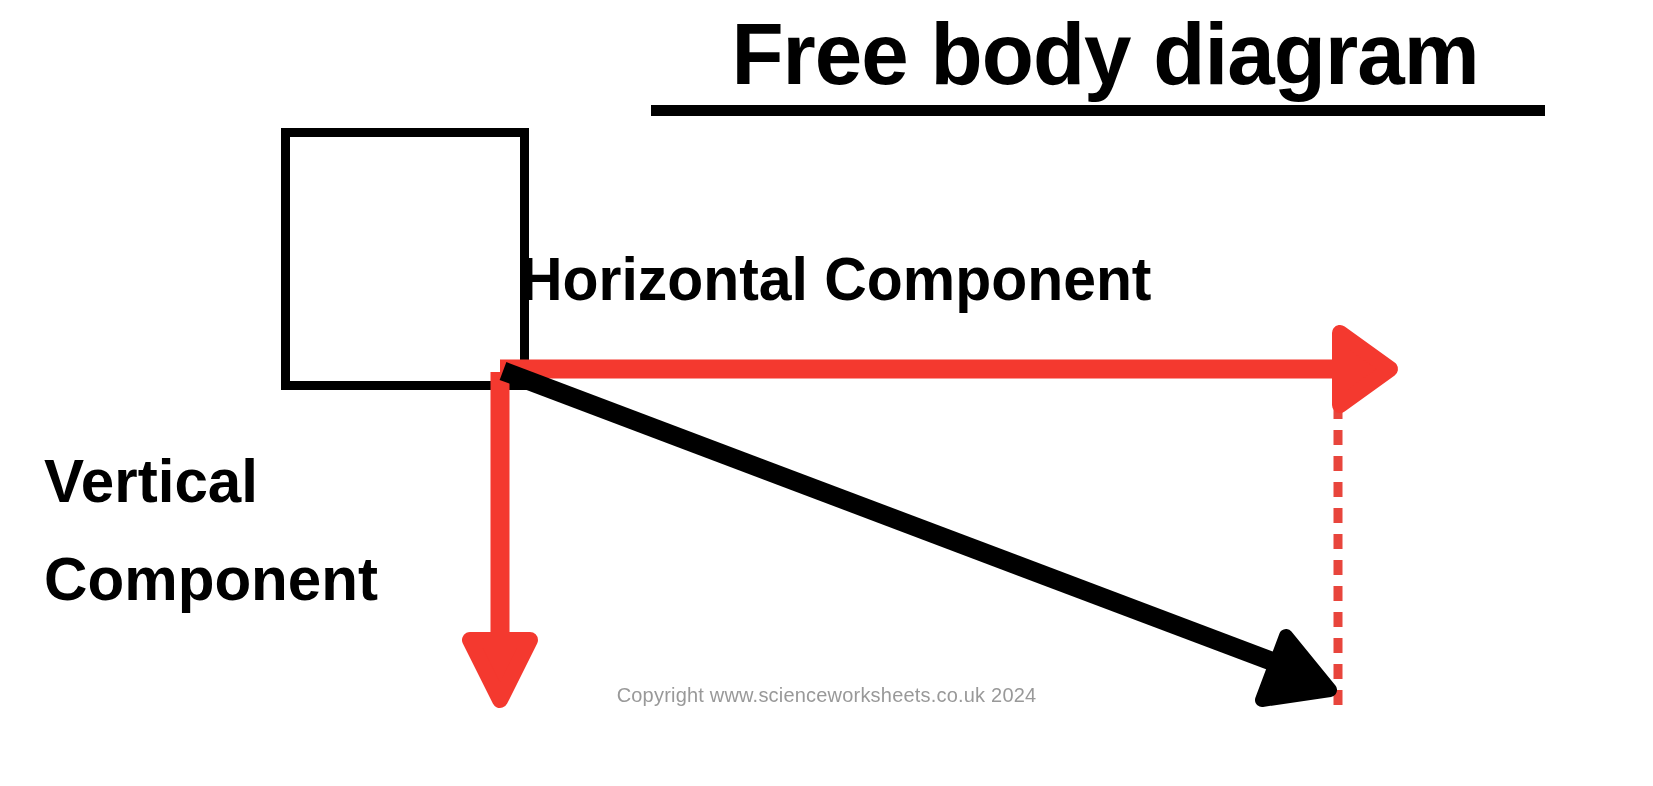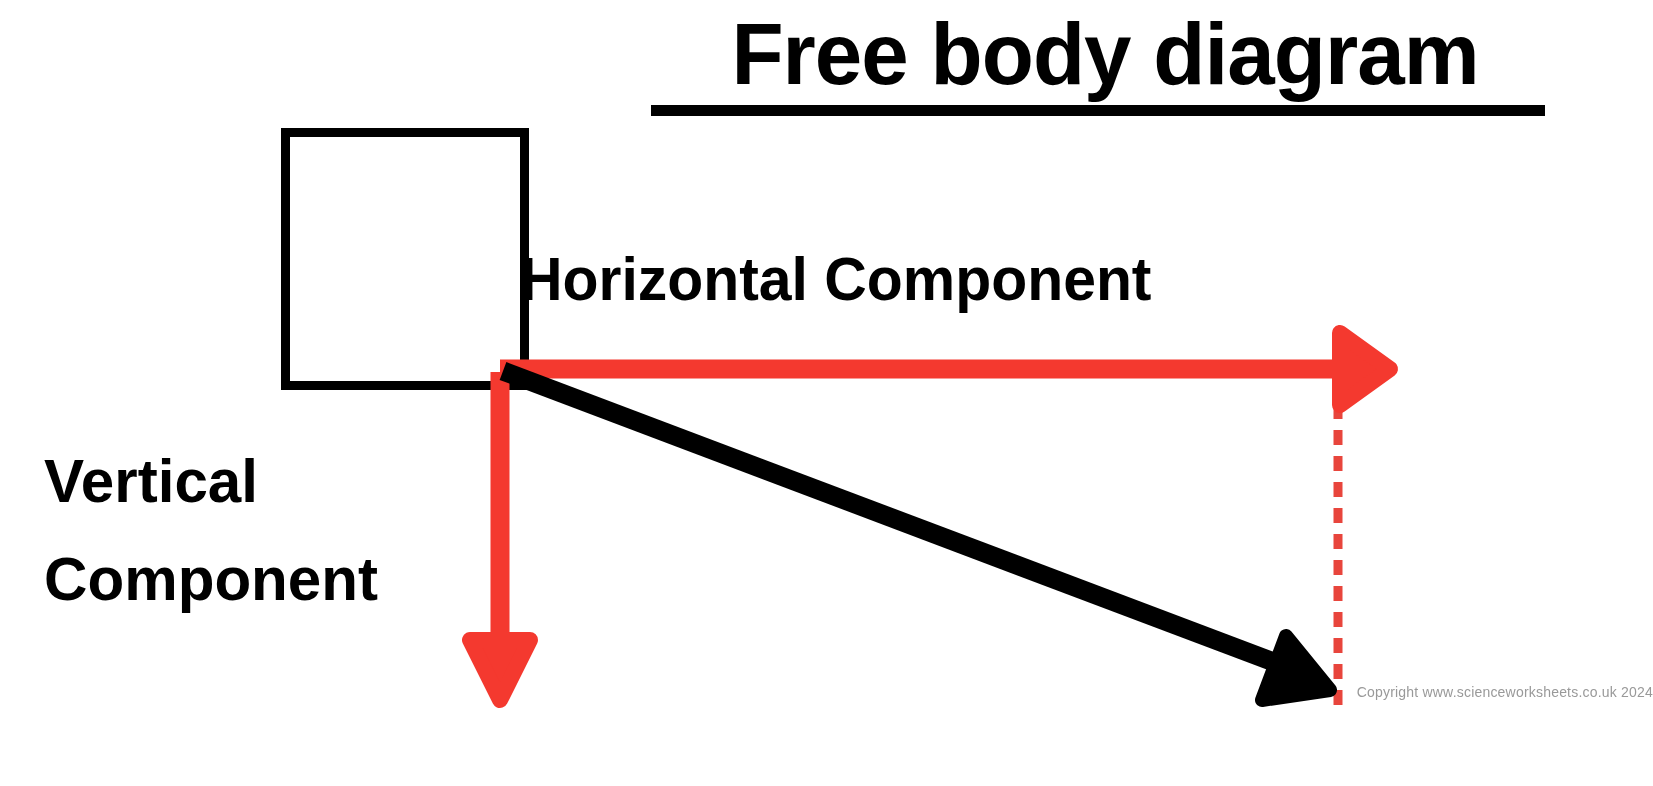--- a/index.html
+++ b/index.html
@@ -92,23 +92,23 @@
     width: 1653px;
     height: 786px;
   }
 
   
   #copyright {
     position: absolute;
     left: 0;
     top: 684px;
     width: 1653px;
-    text-align: right;
+    text-align: center;
     font-family: "Liberation Sans", sans-serif;
-    font-size: 14px;
+    font-size: 20px;
     color: #999999;
     letter-spacing: 0.2px;
   }
 </style>
 </head>
 <body>
 
 <div id="stage">
 
   <div id="title">Free body diagram</div>

